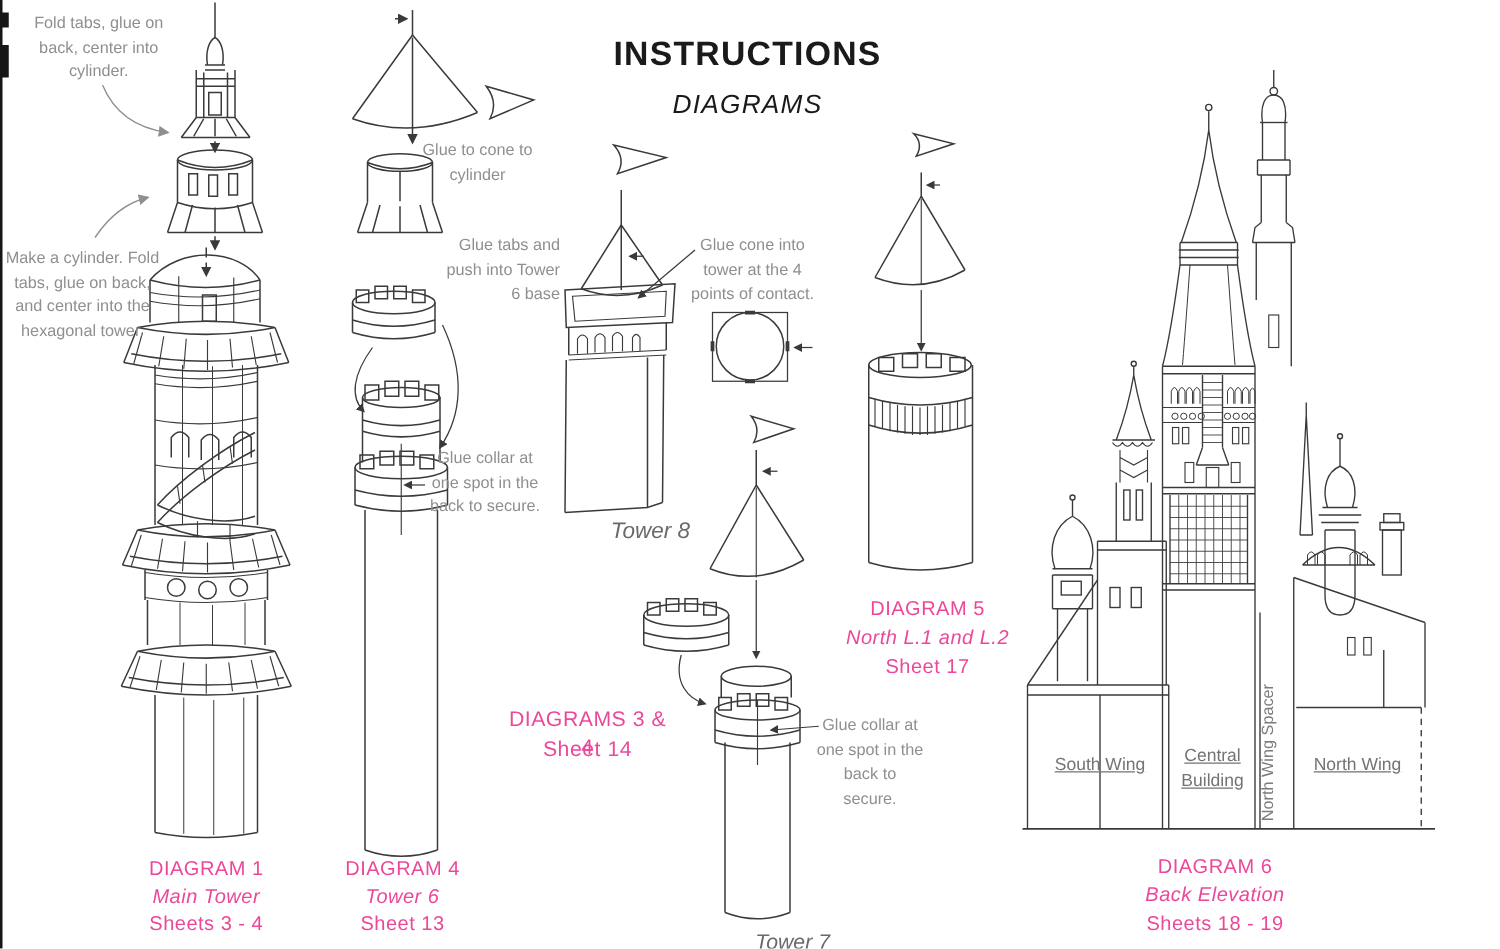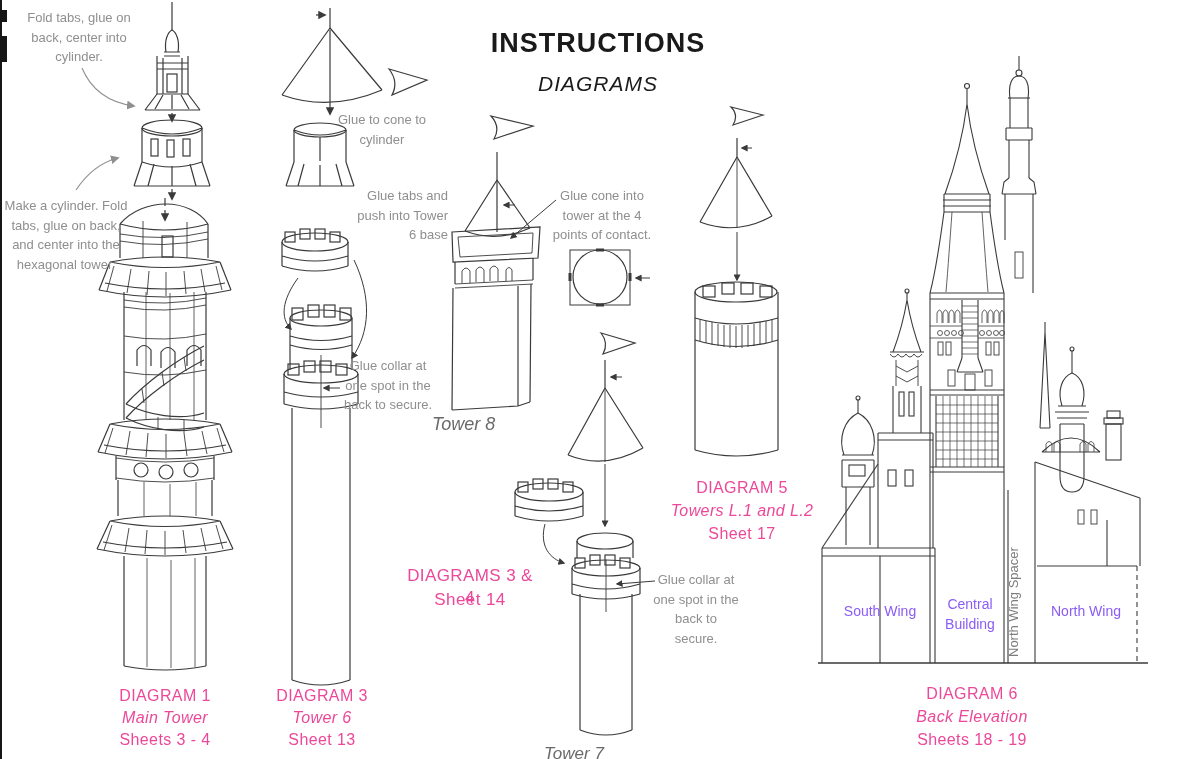--- a/index.html
+++ b/index.html
@@ -1,22 +1,22 @@
 <!DOCTYPE html>
 <html><head>
 <meta charset="utf-8">
 <style>
   html,body{margin:0;padding:0;background:#ffffff;}
   #page{position:relative;width:1200px;height:759px;background:#ffffff;overflow:hidden;
         font-family:"Liberation Sans", sans-serif;}
   .note{position:absolute;color:#8f8f8f;font-size:13px;line-height:1.5;text-align:center;}
   .dlabel{position:absolute;color:#ec4899;font-size:16px;line-height:1.3;text-align:center;letter-spacing:.4px;}
   .dlabel.it{font-style:italic;}
-  .towerlabel{position:absolute;color:#6a6a6a;font-size:18px;font-style:italic;text-align:left;}
-  .winglabel{position:absolute;color:#8b5cf6;font-size:14px;text-align:center;line-height:1.4;}
+  .towerlabel{position:absolute;color:#6a6a6a;font-size:18px;font-style:italic;text-align:right;}
+  .winglabel{position:absolute;color:#737373;font-size:14px;text-align:center;line-height:1.4;text-decoration:underline;}
   #title{position:absolute;left:448px;top:28px;width:300px;text-align:center;
          font-size:27px;font-weight:700;letter-spacing:1px;color:#1a1a1a;}
   #subtitle{position:absolute;left:448px;top:72px;width:300px;text-align:center;
          font-size:21px;font-weight:400;font-style:italic;letter-spacing:1px;color:#1a1a1a;}
   #spacerlabel{position:absolute;left:1006px;top:538px;height:128px;width:20px;
          color:#7c7c7c;font-size:13px;writing-mode:vertical-rl;transform:rotate(180deg);
          text-align:center;white-space:nowrap;}
   svg{position:absolute;left:0;top:0;}
   .scanmark{position:absolute;background:#161616;}
 </style>
@@ -349,33 +349,33 @@
 
   <div class="note" style="left:18px;top:8px;width:122px;">Fold tabs, glue on back, center into cylinder.</div>
   <div class="note" style="left:2px;top:196px;width:128px;">Make a cylinder. Fold tabs, glue on back, and center into the hexagonal tower.</div>
   <div class="dlabel" style="left:95px;top:686px;width:140px;">DIAGRAM 1</div>
   <div class="dlabel it" style="left:95px;top:708px;width:140px;">Main Tower</div>
   <div class="dlabel" style="left:95px;top:730px;width:140px;">Sheets 3 - 4</div>
 
   <div class="note" style="left:336px;top:110px;width:92px;">Glue to cone to cylinder</div>
   <div class="note" style="left:352px;top:186px;width:96px;text-align:right;">Glue tabs and push into Tower 6 base</div>
   <div class="note" style="left:342px;top:356px;width:92px;">Glue collar at one spot in the back to secure.</div>
-  <div class="dlabel" style="left:252px;top:686px;width:140px;">DIAGRAM 3</div>
+  <div class="dlabel" style="left:252px;top:686px;width:140px;">DIAGRAM 4</div>
   <div class="dlabel it" style="left:252px;top:708px;width:140px;">Tower 6</div>
   <div class="dlabel" style="left:252px;top:730px;width:140px;">Sheet 13</div>
 
   <div class="note" style="left:546px;top:186px;width:112px;">Glue cone into tower at the 4 points of contact.</div>
   <div class="towerlabel" style="left:432px;top:414px;width:120px;">Tower 8</div>
   <div class="dlabel" style="left:400px;top:565px;width:140px;font-size:17px;">DIAGRAMS 3 &amp; 4</div>
   <div class="dlabel" style="left:400px;top:589px;width:140px;font-size:17px;">Sheet 14</div>
   <div class="note" style="left:652px;top:570px;width:88px;">Glue collar at one spot in the back to secure.</div>
   <div class="towerlabel" style="left:544px;top:744px;width:120px;font-size:17px;">Tower 7</div>
 
   <div class="dlabel" style="left:662px;top:478px;width:160px;">DIAGRAM 5</div>
-  <div class="dlabel it" style="left:662px;top:501px;width:160px;">Towers L.1 and L.2</div>
+  <div class="dlabel it" style="left:662px;top:501px;width:160px;">North L.1 and L.2</div>
   <div class="dlabel" style="left:662px;top:524px;width:160px;">Sheet 17</div>
 
   <div class="winglabel" style="left:830px;top:602px;width:100px;">South Wing</div>
   <div class="winglabel" style="left:930px;top:595px;width:80px;">Central Building</div>
   <div id="spacerlabel">North Wing Spacer</div>
   <div class="winglabel" style="left:1036px;top:602px;width:100px;">North Wing</div>
 
   <div class="dlabel" style="left:892px;top:684px;width:160px;">DIAGRAM 6</div>
   <div class="dlabel it" style="left:892px;top:707px;width:160px;">Back Elevation</div>
   <div class="dlabel" style="left:892px;top:730px;width:160px;">Sheets 18 - 19</div>

